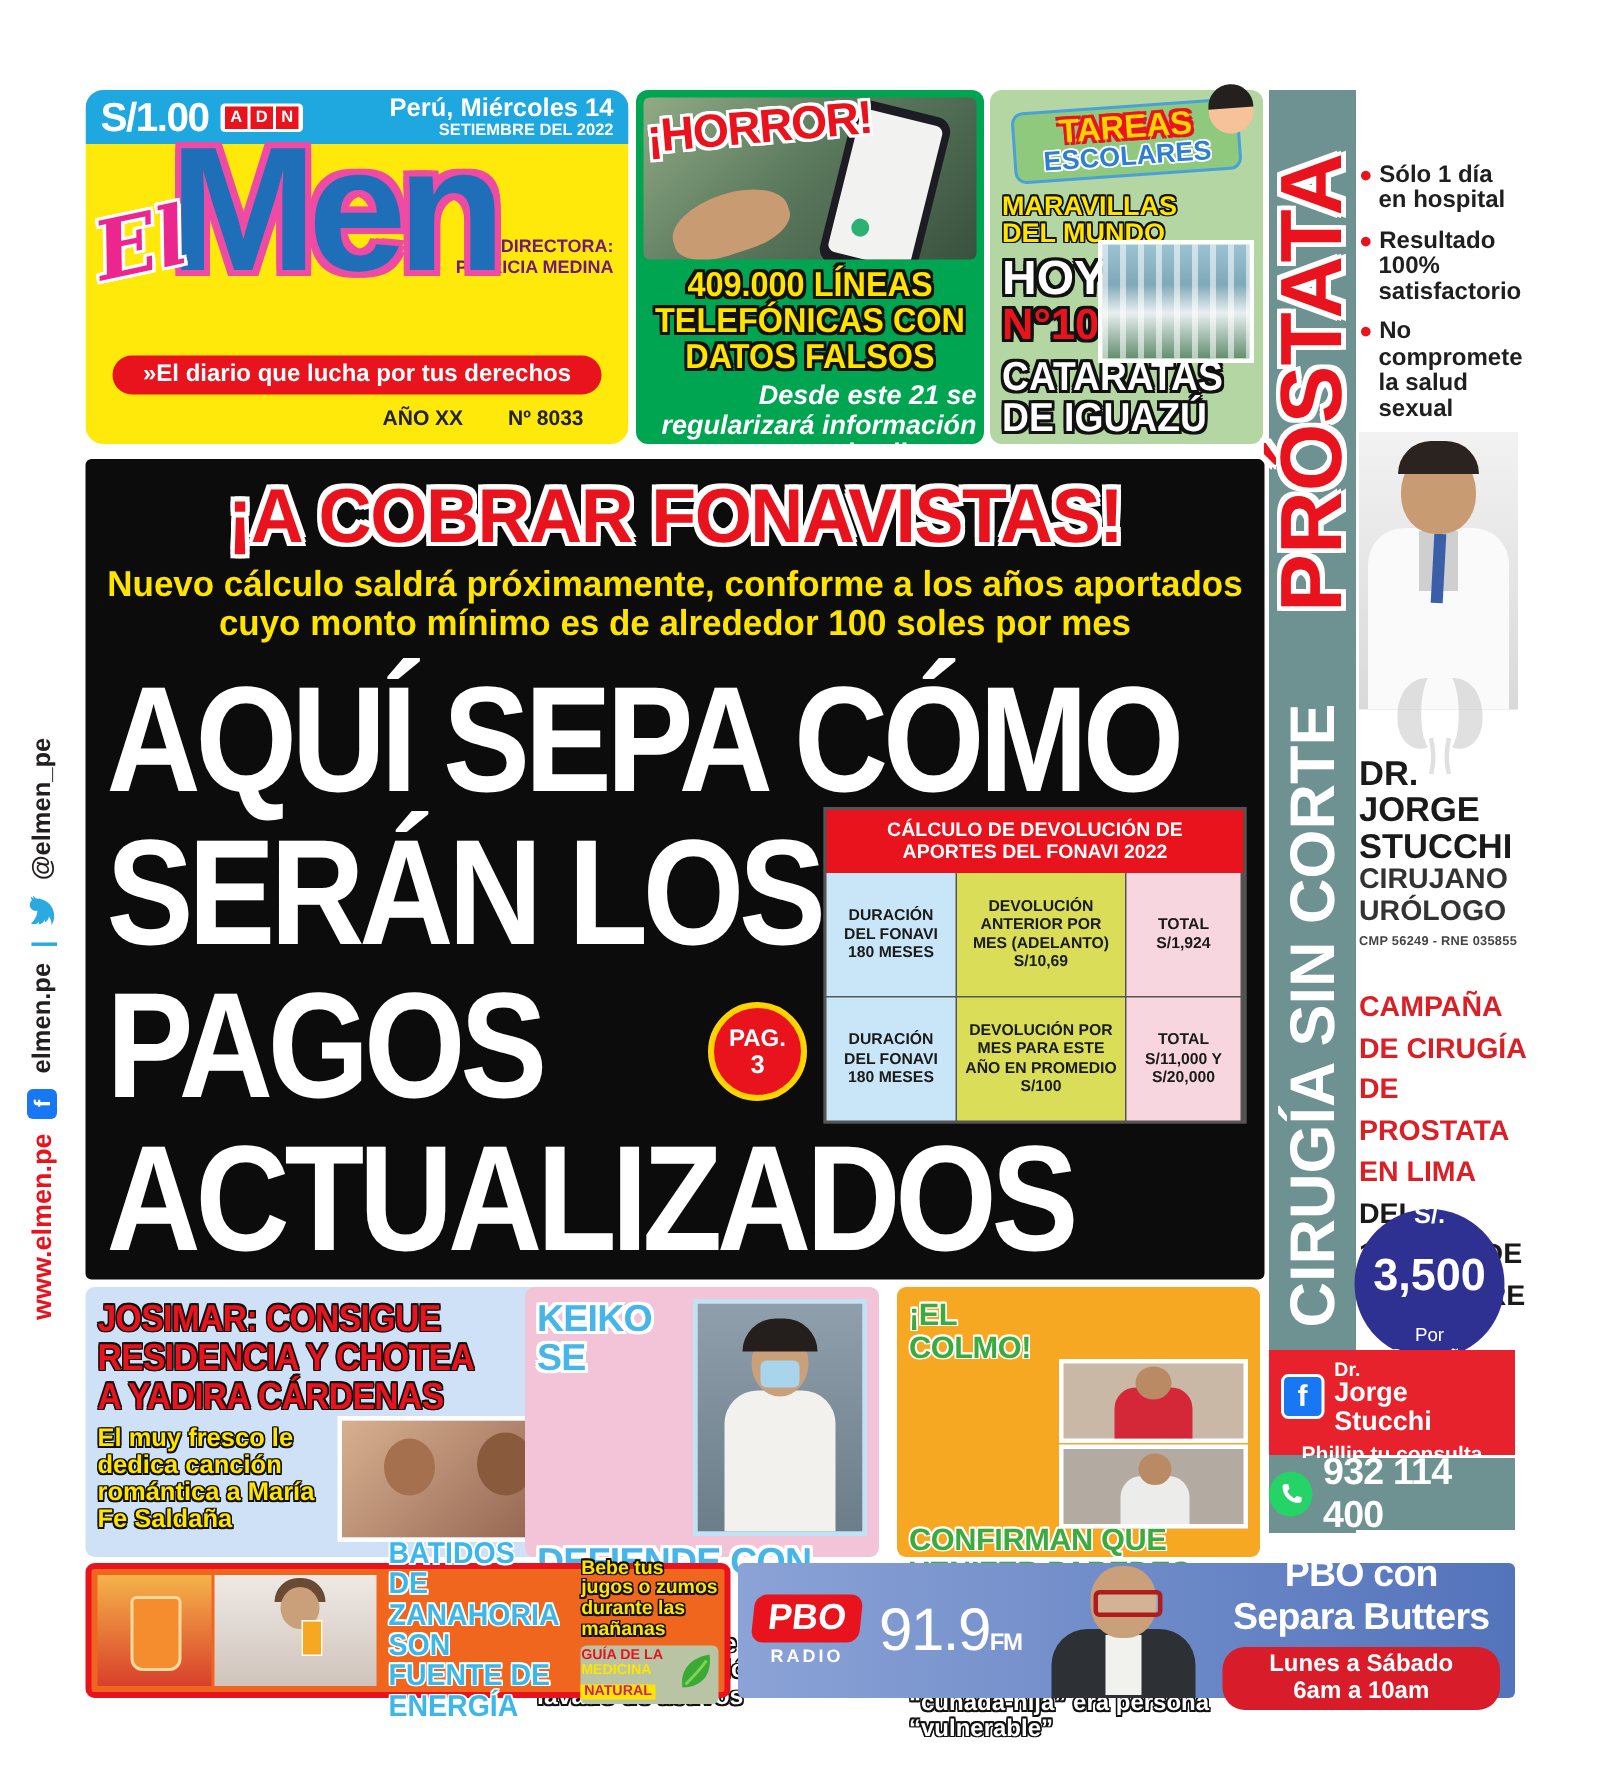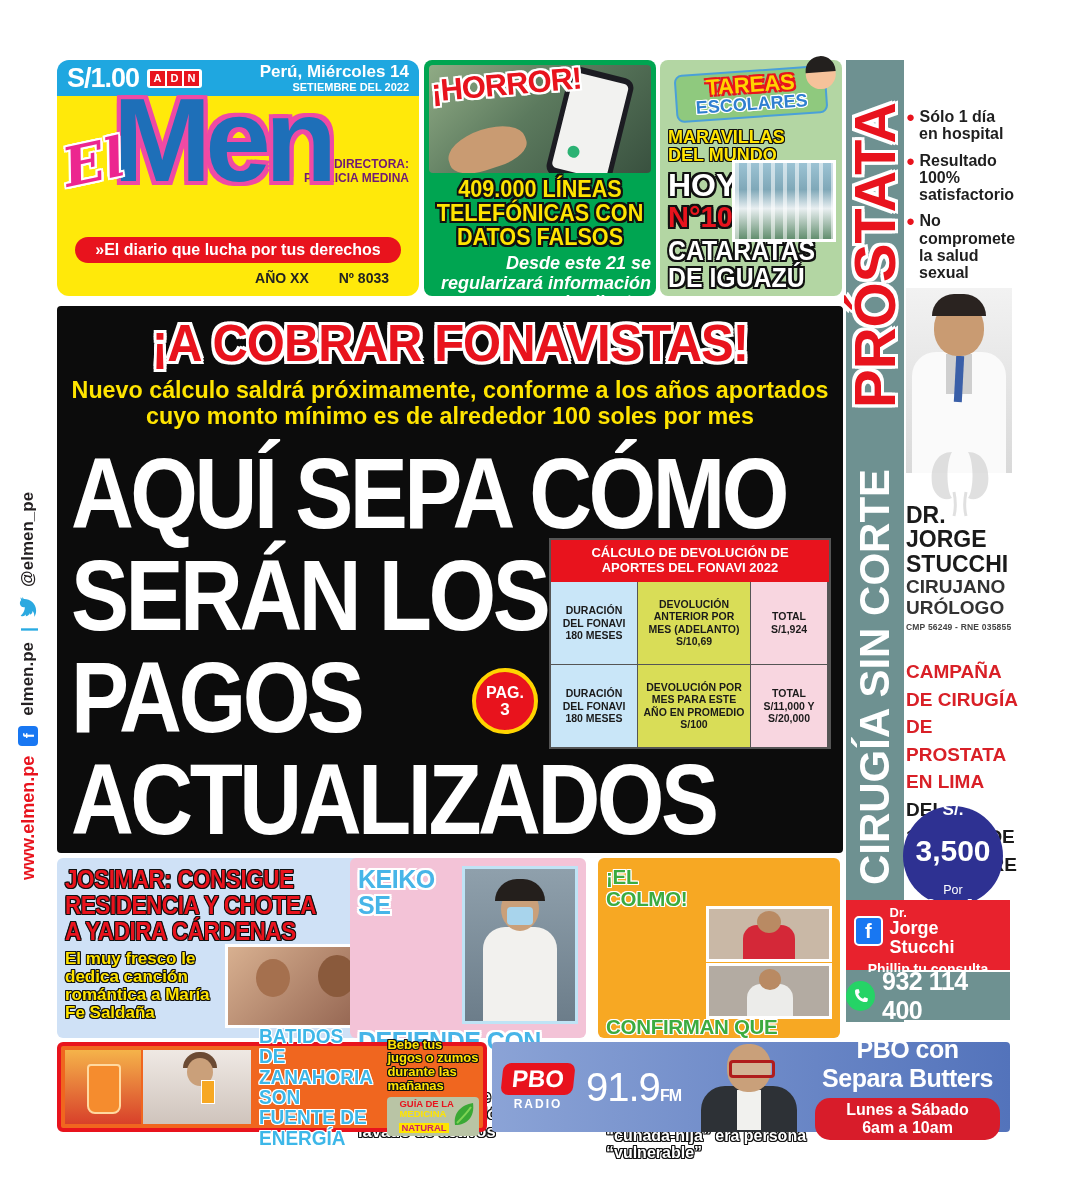--- a/index.html
+++ b/index.html
@@ -186,21 +186,21 @@
   .bt-p1{width:76px;height:74px;background:linear-gradient(180deg,#f5b34a,#d8402a);position:relative;}
   .bt-glass{position:absolute;left:22px;top:14px;width:30px;height:46px;border-radius:4px 4px 8px 8px;background:#f58c2e;border:2px solid #ffd9a0;}
   .bt-p2{width:108px;height:74px;background:linear-gradient(180deg,#efe9e4,#cfc4bc);position:relative;}
   .bt-whead{position:absolute;left:44px;top:8px;width:26px;height:28px;border-radius:50%;background:#caa07a;}
   .bt-whair{position:absolute;left:40px;top:2px;width:34px;height:16px;border-radius:16px 16px 0 0;background:#6b4a33;}
   .bt-juice{position:absolute;left:58px;top:30px;width:12px;height:22px;background:#f7a823;border:1px solid #fff;}
   .bt-head{width:142px;color:#3db7e8;font-weight:bold;font-size:20px;line-height:1.02;
            transform:scaleX(.95);transform-origin:0 50%;}
   .bt-right{width:108px;}
   .bt-sub{color:#ffe400;font-weight:bold;font-size:13px;line-height:1.05;}
-  .bt-badge{margin-top:5px;background:#b9c4a5;border-radius:4px;padding:2px 12px;position:relative;line-height:1;}
+  .bt-badge{margin-top:5px;background:#b9c4a5;border-radius:4px;padding:2px 0;position:relative;line-height:1;}
   .bt-badge .g1{color:#e8131d;font-weight:bold;font-size:9.5px;}
   .bt-badge .g2{color:#ffe400;font-weight:bold;font-size:9.5px;}
   .bt-badge .g3{color:#cc1f6e;font-weight:bold;font-size:9.5px;background:#ffe400;display:inline-block;padding:0 2px;}
   .bt-leaf{position:absolute;right:2px;top:4px;}
 
   .pbo{left:492px;top:1042px;width:518px;height:90px;border-radius:4px;
        background:linear-gradient(90deg,#8ba3d6,#5373bb);display:flex;align-items:center;gap:12px;
        box-sizing:border-box;padding:0 10px;}
   .pbo-logo{text-align:center;}
   .pbo-chip{background:#e8131d;border-radius:8px;color:#fff;font-weight:bold;font-size:24px;

